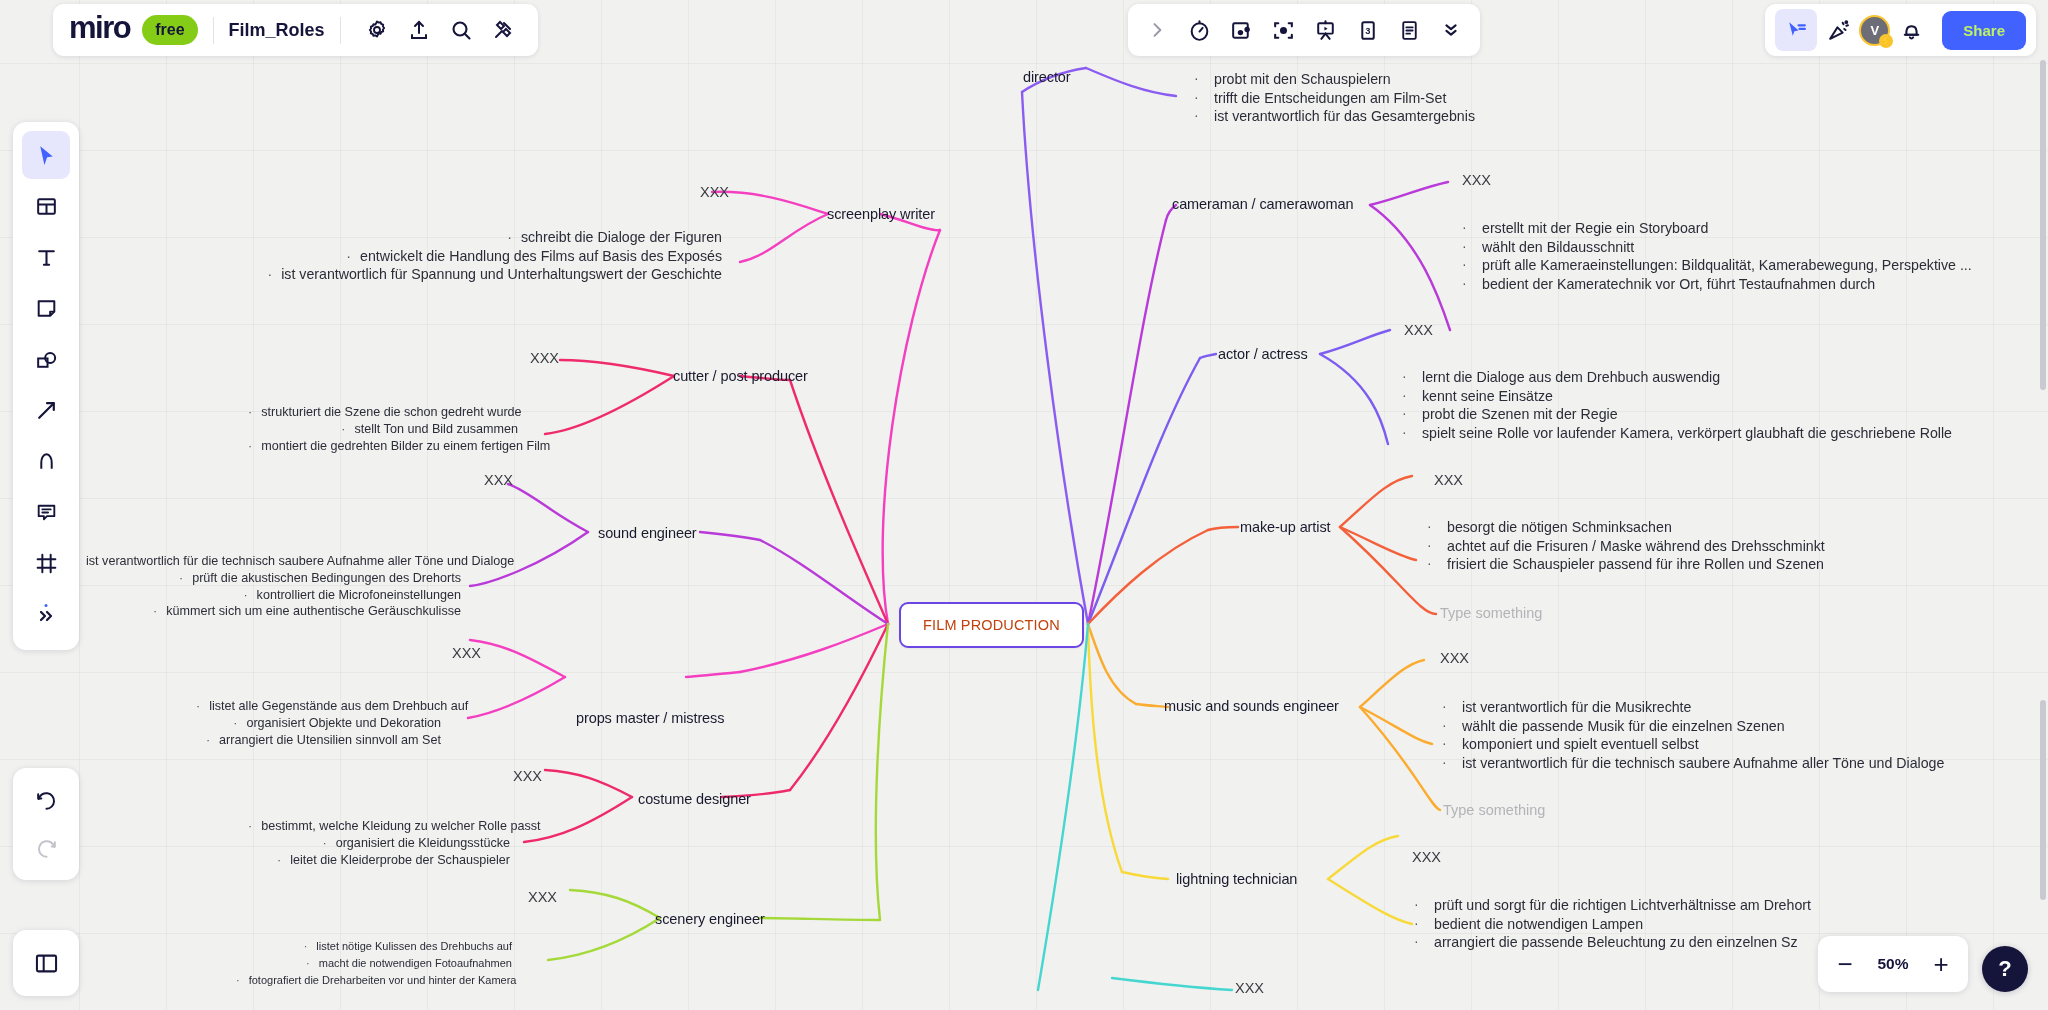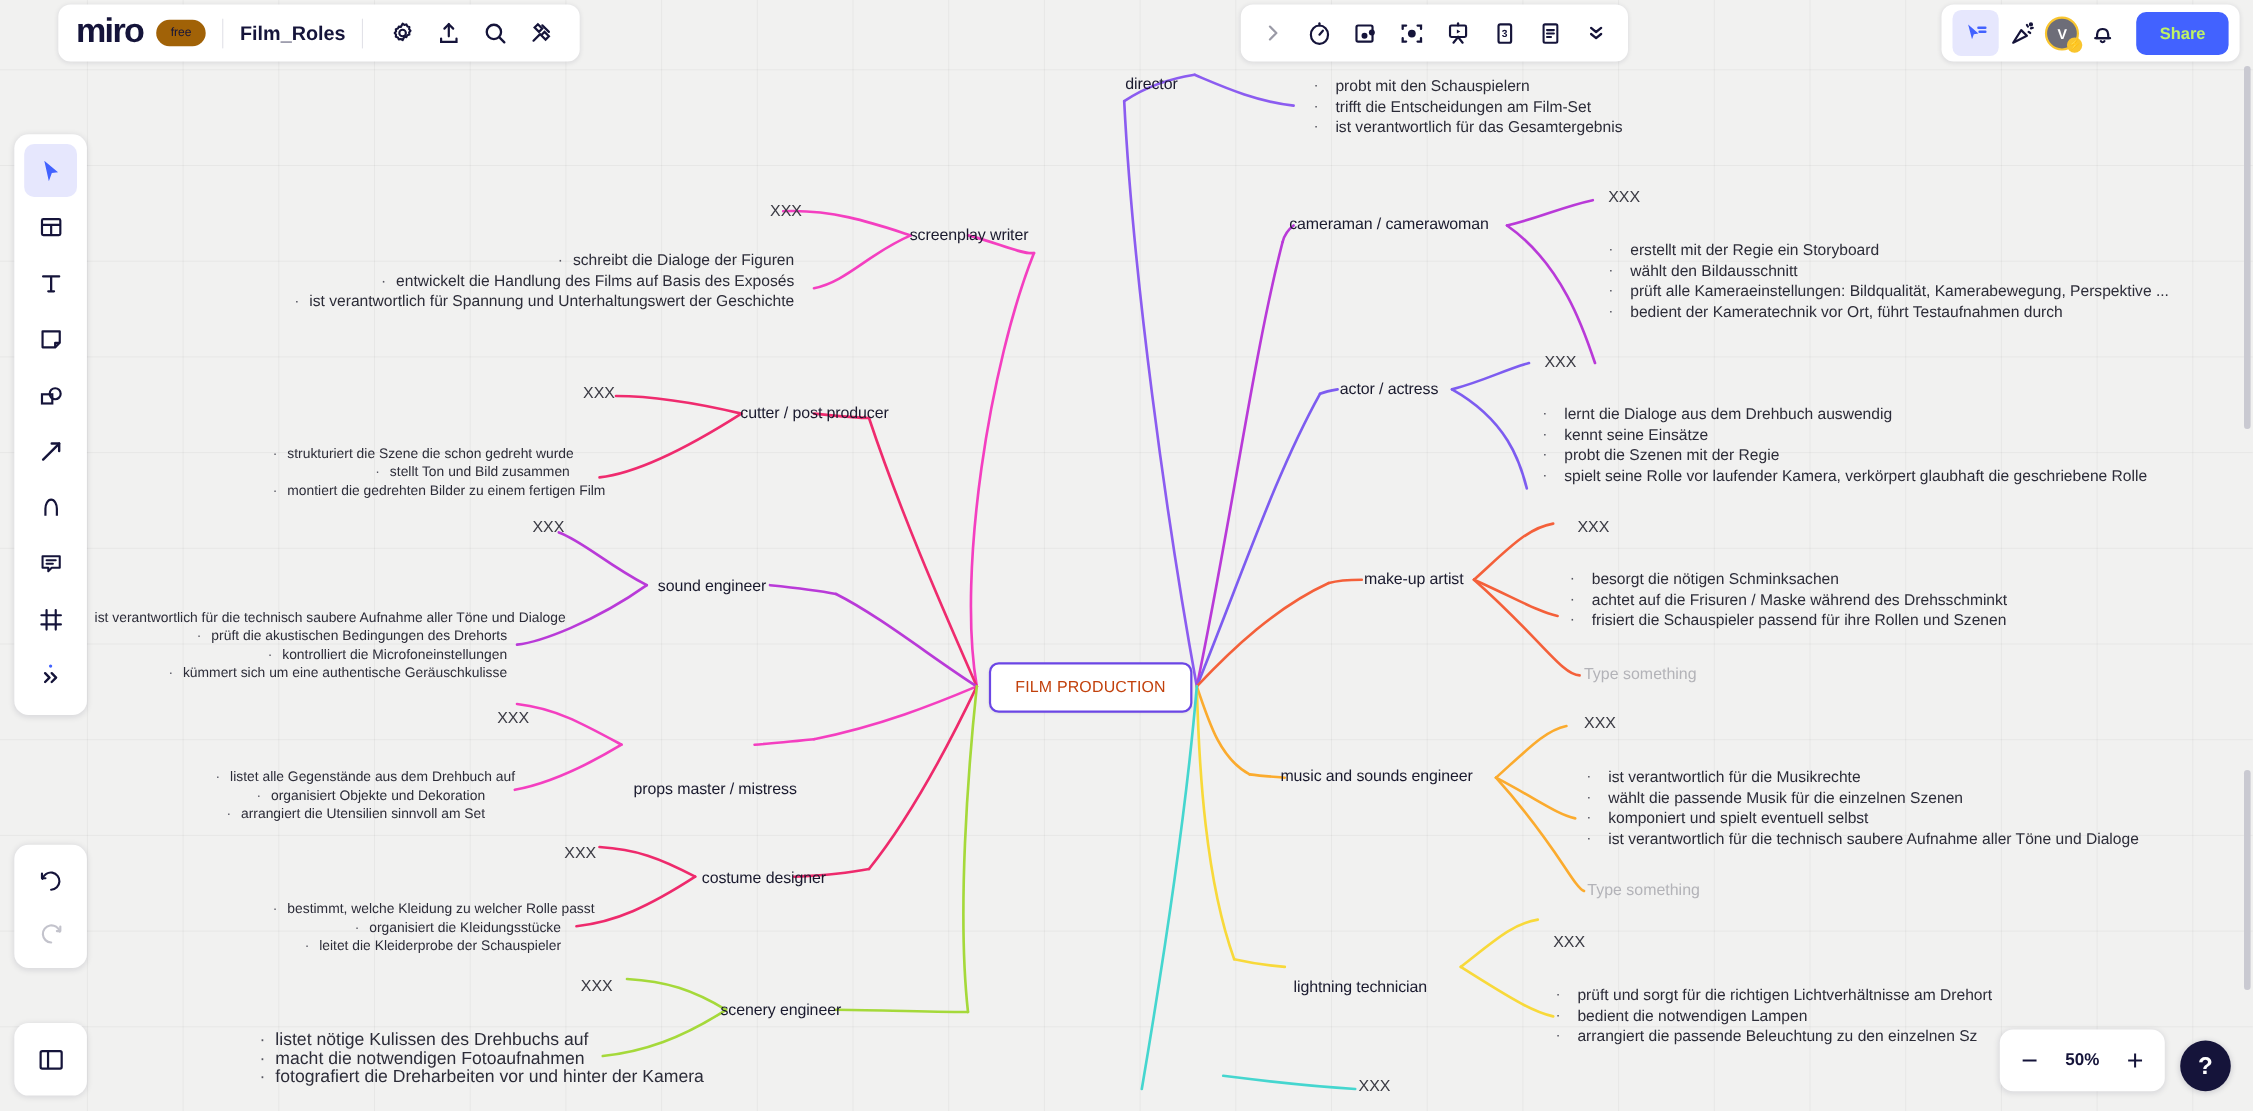--- a/index.html
+++ b/index.html
@@ -79,22 +79,22 @@
     padding: 0 14px 0 16px;
     box-shadow: 0 1px 5px rgba(20,20,50,.10);
     z-index: 20;
     margin-left: 41px;
   }
   .miro-logo {
     font-size: 31px; font-weight: bold; letter-spacing: -1.5px;
     color: #15143a; line-height: 1; padding-bottom: 5px;
   }
   .pill-free {
-    margin-left: 12px; background: #a16207; border-radius: 18px;
-    padding: 6px 13px; font-size: 11px; font-weight: normal; color: #15143a;
+    margin-left: 12px; background: #84cc16; border-radius: 18px;
+    padding: 6px 13px; font-size: 16px; font-weight: bold; color: #15143a;
   }
   .vsep { width: 1px; height: 27px; background: #e2e2e8; margin: 0 15px; }
   .board-title { font-size: 18px; font-weight: bold; color: #15143a; }
   .hicon { width: 42px; height: 42px; display: flex; align-items: center; justify-content: center; border-radius: 8px; }
 
   #topcenter {
     position: absolute; left: 1128px; top: 4px;
     height: 52px; display: flex; align-items: center;
     background: #fff; border-radius: 11px; padding: 0 8px;
     box-shadow: 0 1px 5px rgba(20,20,50,.10);
@@ -290,21 +290,21 @@
     <div class="node role" style="left:638px; top:791px;">costume designer</div>
     <div class="node xxx" style="left:513px; top:768px;">XXX</div>
     <div class="bullets ragged" style="left:248px; top:818px; width:262px; font-size:12.6px; line-height:16.8px;">
       <span class="b"><span class="dotL">·</span><span>bestimmt, welche Kleidung zu welcher Rolle passt</span></span>
       <span class="b"><span class="dotL">·</span><span>organisiert die Kleidungsstücke</span></span>
       <span class="b"><span class="dotL">·</span><span>leitet die Kleiderprobe der Schauspieler</span></span>
     </div>
 
     <div class="node role" style="left:655px; top:911px;">scenery engineer</div>
     <div class="node xxx" style="left:528px; top:889px;">XXX</div>
-    <div class="bullets ragged" style="left:236px; top:938px; width:276px; font-size:16px; line-height:16.8px;">
+    <div class="bullets ragged" style="left:236px; top:938px; width:276px; font-size:11px; line-height:16.8px;">
       <span class="b"><span class="dotL">·</span><span>listet nötige Kulissen des Drehbuchs auf</span></span>
       <span class="b"><span class="dotL">·</span><span>macht die notwendigen Fotoaufnahmen</span></span>
       <span class="b"><span class="dotL">·</span><span>fotografiert die Dreharbeiten vor und hinter der Kamera</span></span>
     </div>
 
     <div class="node role" style="left:1023px; top:69px;">director</div>
     <div class="bullets lead-right" style="left:1192px; top:70px;">
       <span class="b">probt mit den Schauspielern</span>
       <span class="b">trifft die Entscheidungen am Film-Set</span>
       <span class="b">ist verantwortlich für das Gesamtergebnis</span>
@@ -340,21 +340,21 @@
     <div class="node role" style="left:1164px; top:698px;">music and sounds engineer</div>
     <div class="node xxx" style="left:1440px; top:650px;">XXX</div>
     <div class="bullets lead-right" style="left:1440px; top:698px;">
       <span class="b">ist verantwortlich für die Musikrechte</span>
       <span class="b">wählt die passende Musik für die einzelnen Szenen</span>
       <span class="b">komponiert und spielt eventuell selbst</span>
       <span class="b">ist verantwortlich für die technisch saubere Aufnahme aller Töne und Dialoge</span>
     </div>
     <div class="node ghost" style="left:1443px; top:802px;">Type something</div>
 
-    <div class="node role" style="left:1176px; top:890px;">lightning technician</div>
+    <div class="node role" style="left:1176px; top:871px;">lightning technician</div>
     <div class="node xxx" style="left:1412px; top:849px;">XXX</div>
     <div class="bullets lead-right" style="left:1412px; top:896px;">
       <span class="b">prüft und sorgt für die richtigen Lichtverhältnisse am Drehort</span>
       <span class="b">bedient die notwendigen Lampen</span>
       <span class="b">arrangiert die passende Beleuchtung zu den einzelnen Sz</span>
     </div>
 
     <div class="node xxx" style="left:1235px; top:980px;">XXX</div>
   </div>
 

